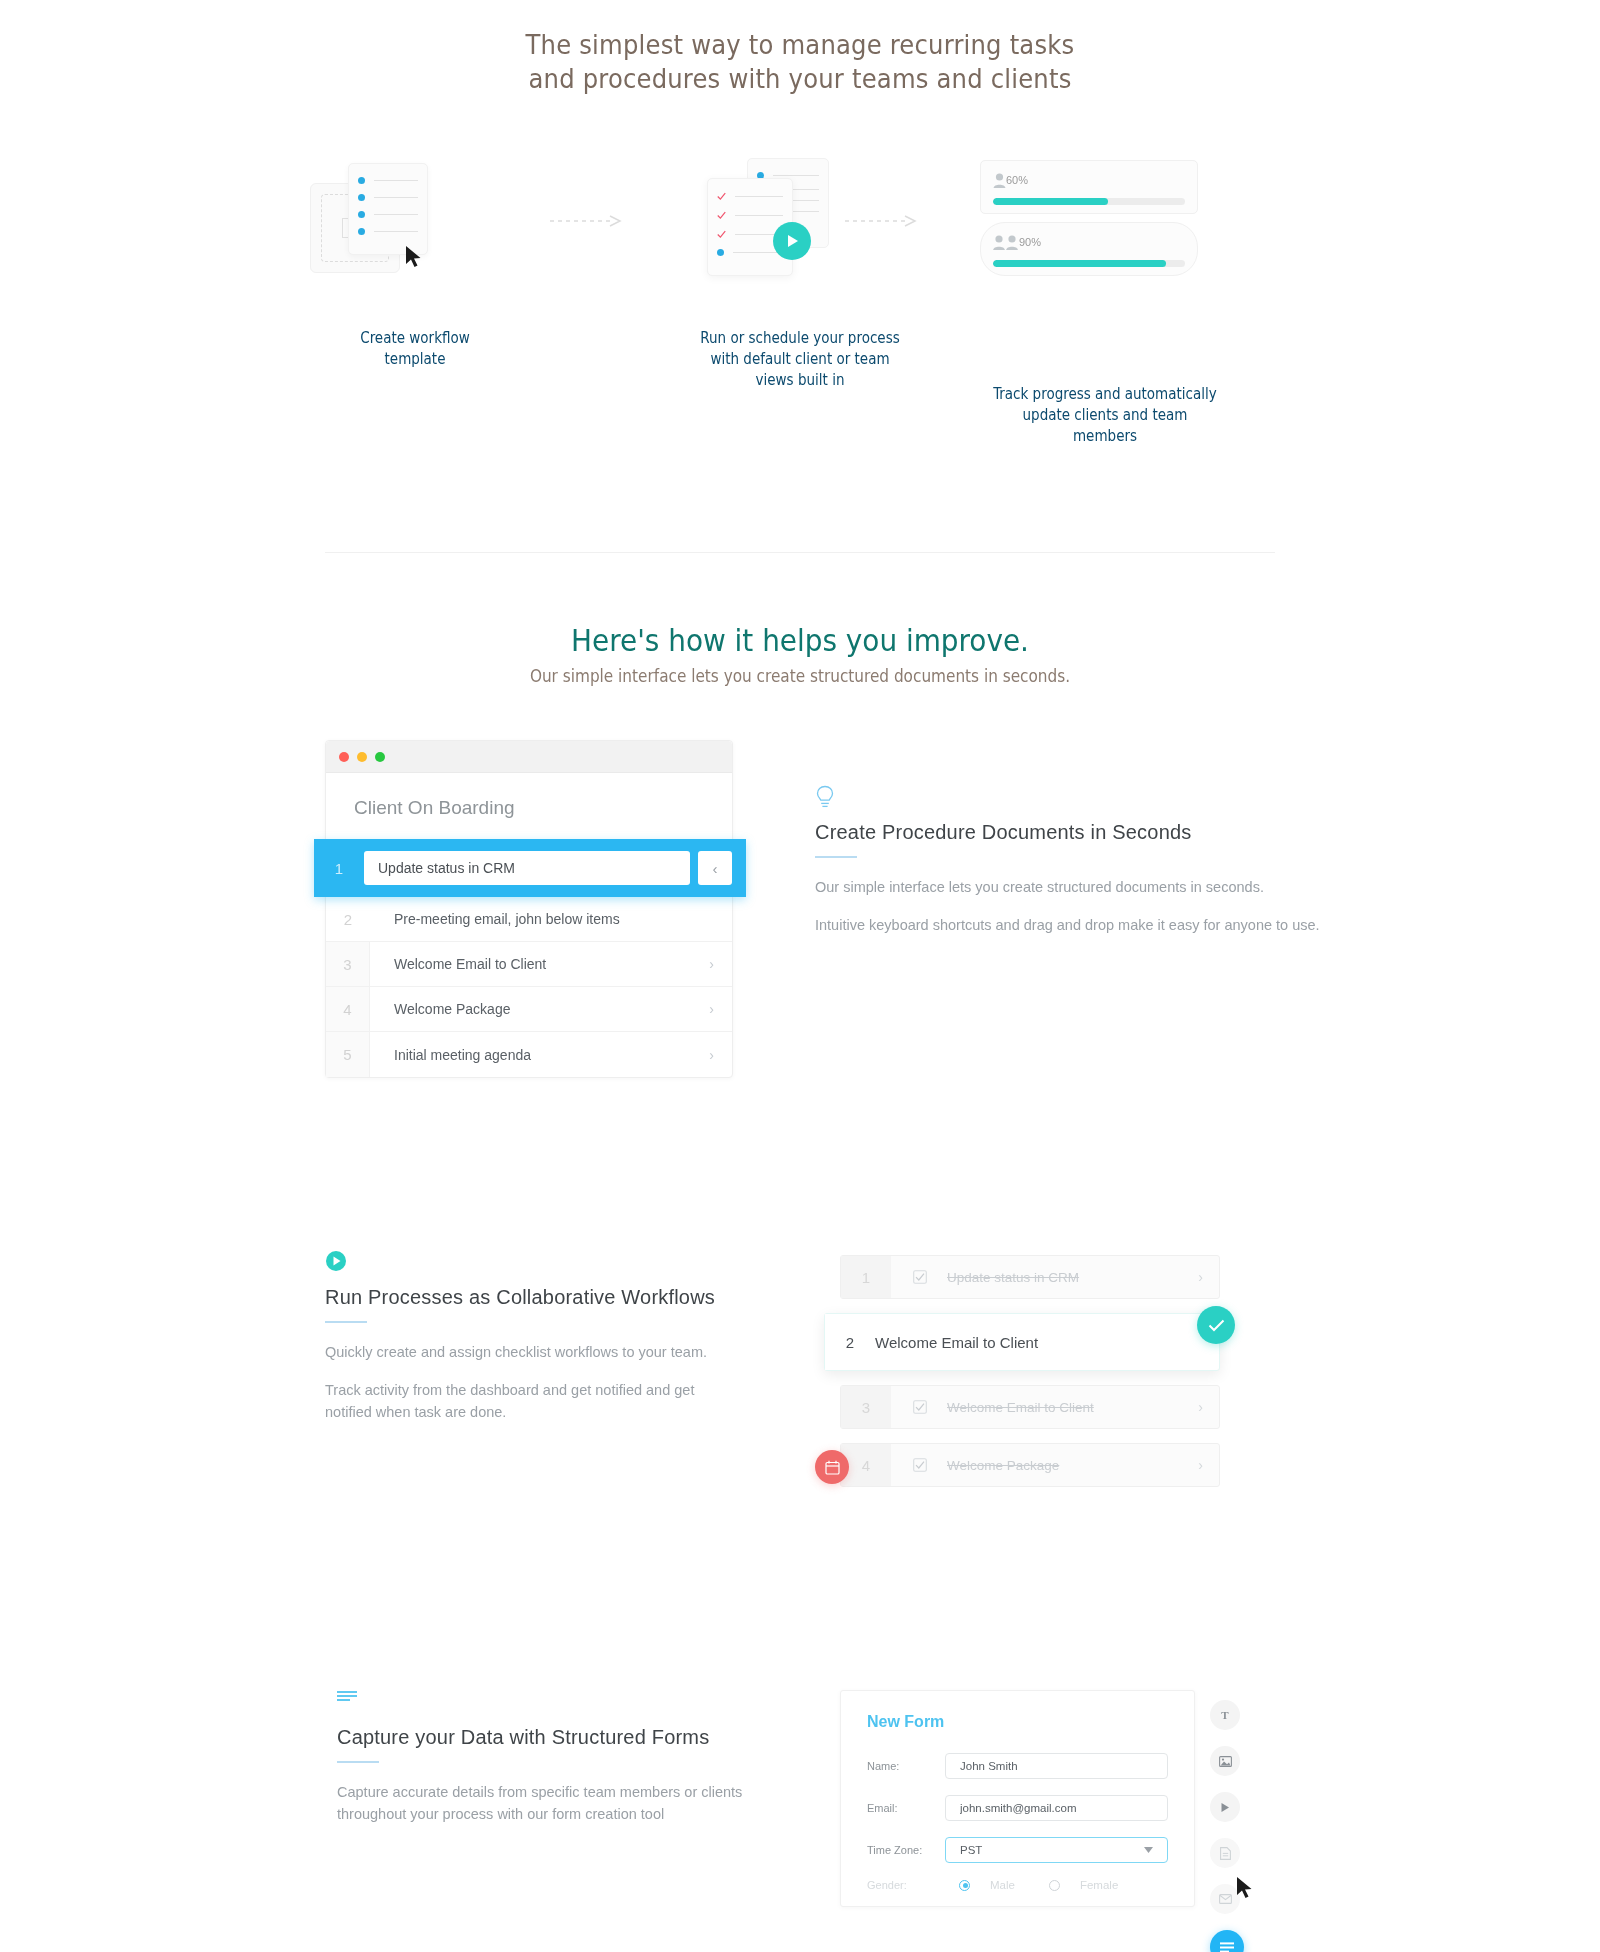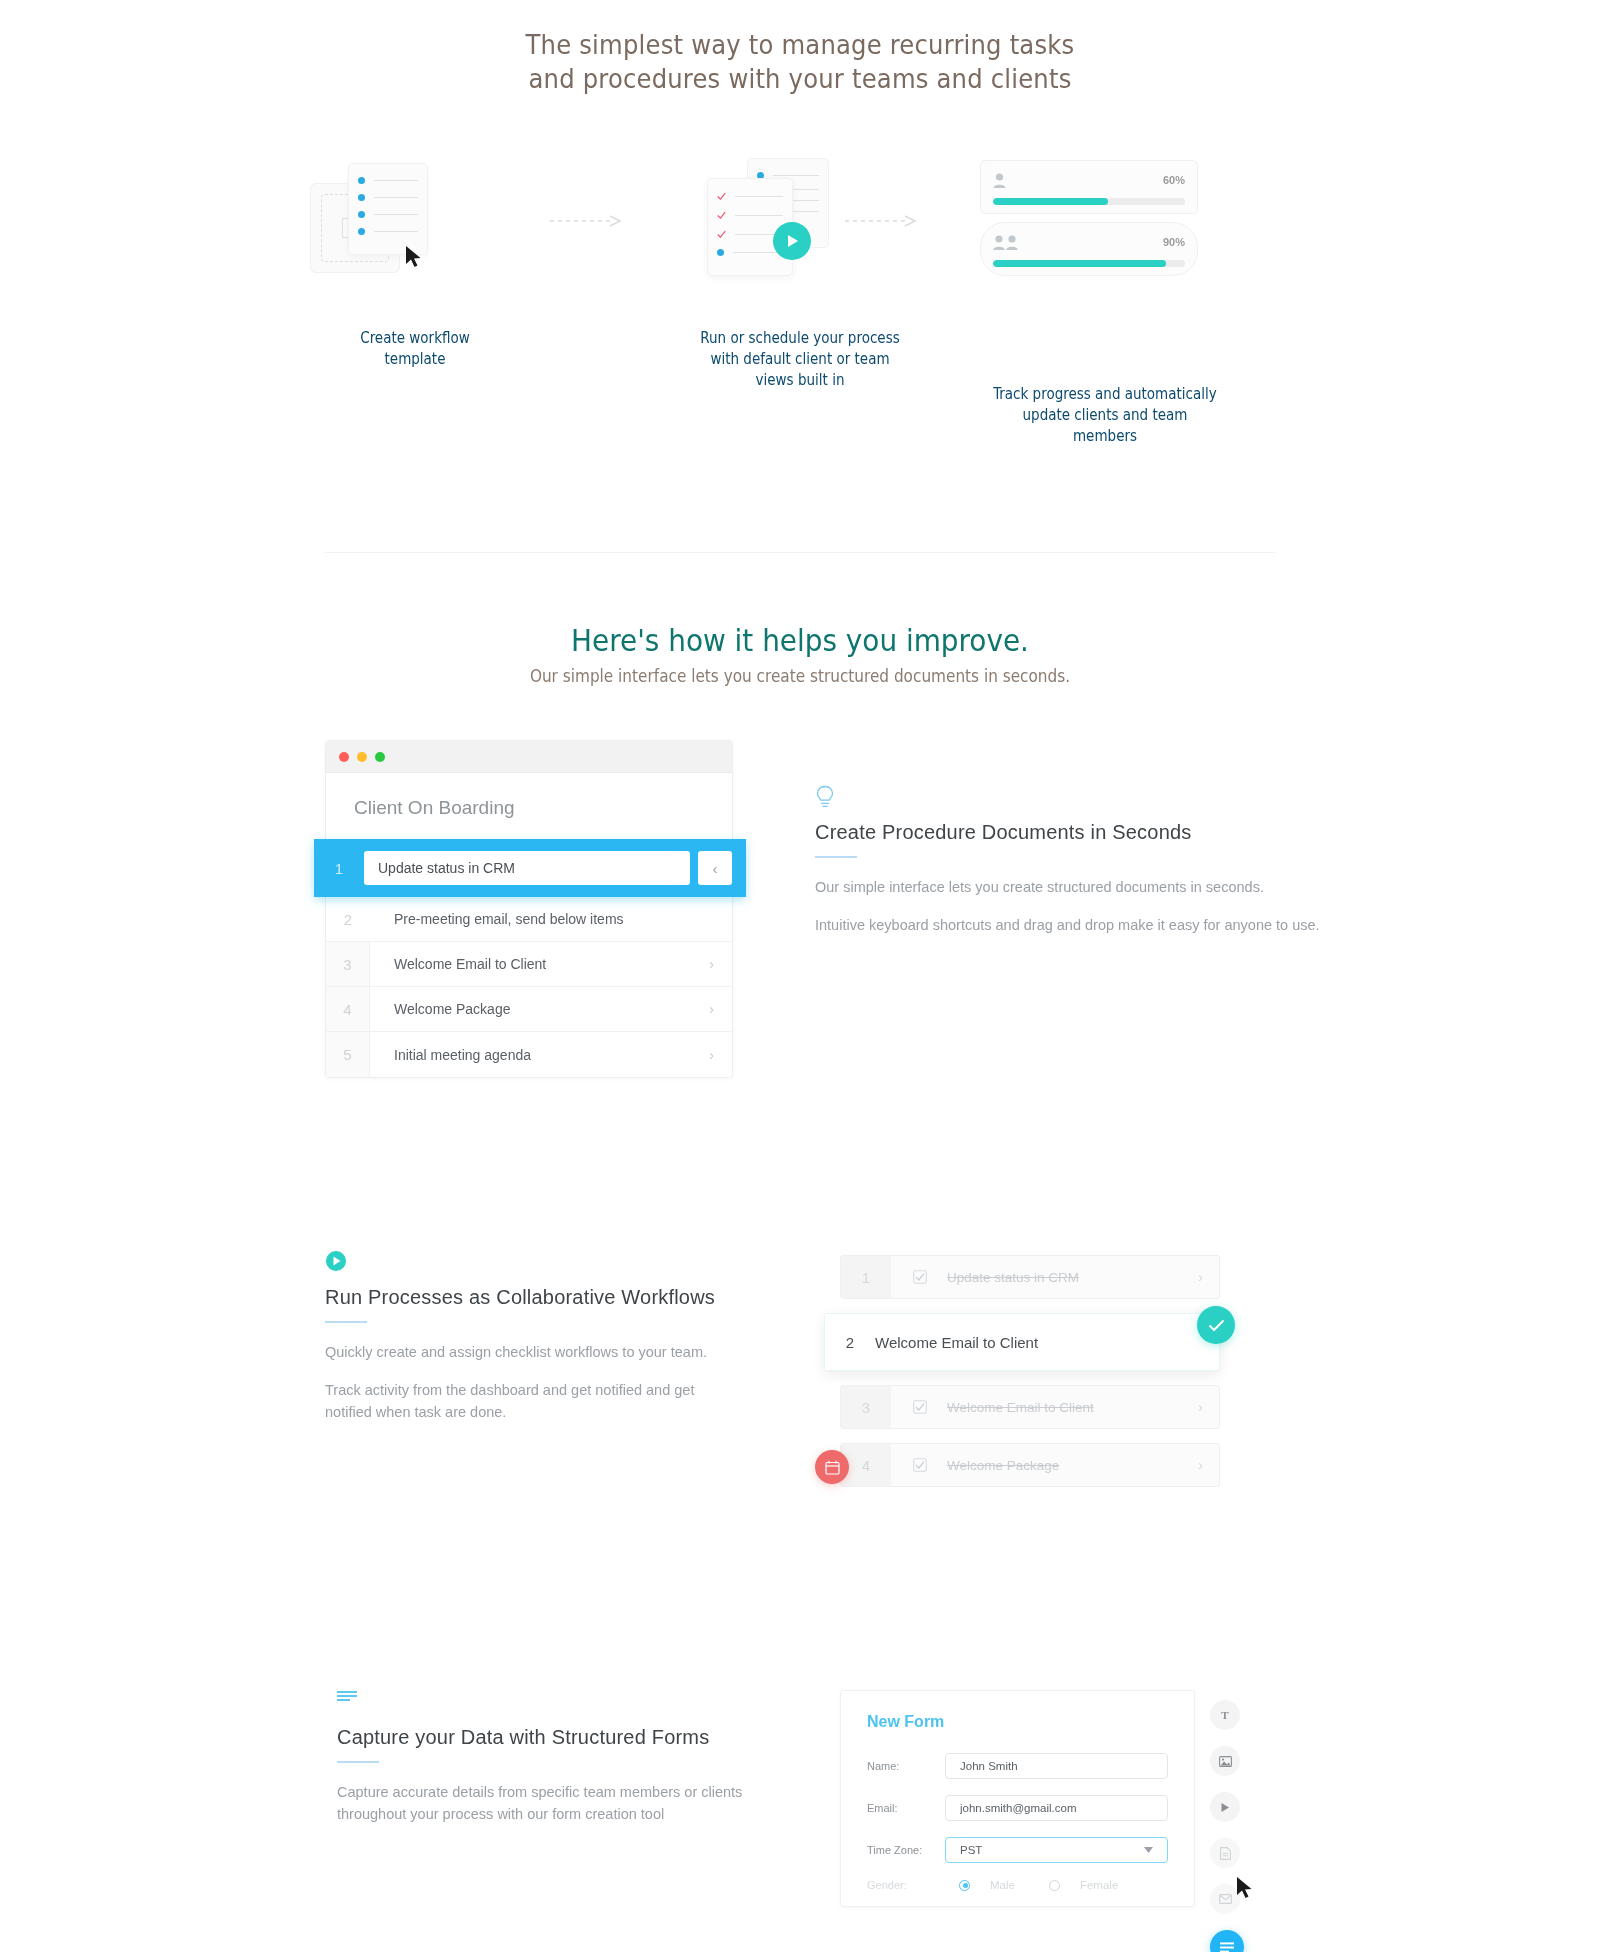--- a/index.html
+++ b/index.html
@@ -92,21 +92,21 @@
   }
 
   
   .prog-card {
     position: absolute; left: 0; width: 218px; height: 54px;
     background: #fcfcfc; border: 1px solid #f0f0f0; border-radius: 5px;
     padding: 9px 12px;
   }
   .prog-card.p1 { top: 10px; }
   .prog-card.p2 { top: 72px; border-radius: 25px; }
-  .prog-top { display: flex; align-items: center; justify-content: space-between; height: 20px; font-weight: bold; }
+  .prog-top { display: flex; align-items: center; height: 20px; }
   .prog-pct { font-size: 11px; color: #9b9b9b; font-family: "Liberation Sans", sans-serif; }
   .prog-track { margin-top: 8px; height: 7px; border-radius: 4px; background: #ececec; overflow: hidden; }
   .prog-fill { height: 100%; background: #2ad0c4; border-radius: 4px; }
 
   
   .divider {
     position: absolute; left: 325px; top: 552px; width: 950px; height: 1px;
     background: #f0f0f0;
   }
 
@@ -434,21 +434,21 @@
     <h4 class="browser-title">Client On Boarding</h4>
 
     <div class="row-active">
       <span class="row-active-num">1</span>
       <input class="row-input" value="Update status in CRM" style="">
       <button class="row-btn">‹</button>
     </div>
 
     <div class="task-row plain">
       <span class="task-num">2</span>
-      <span class="task-label">Pre-meeting email, send below items</span>
+      <span class="task-label">Pre-meeting email, john below items</span>
       <span class="task-chev"></span>
     </div>
     <div class="task-row">
       <span class="task-num">3</span>
       <span class="task-label">Welcome Email to Client</span>
       <span class="task-chev">›</span>
     </div>
     <div class="task-row">
       <span class="task-num">4</span>
       <span class="task-label">Welcome Package</span>

